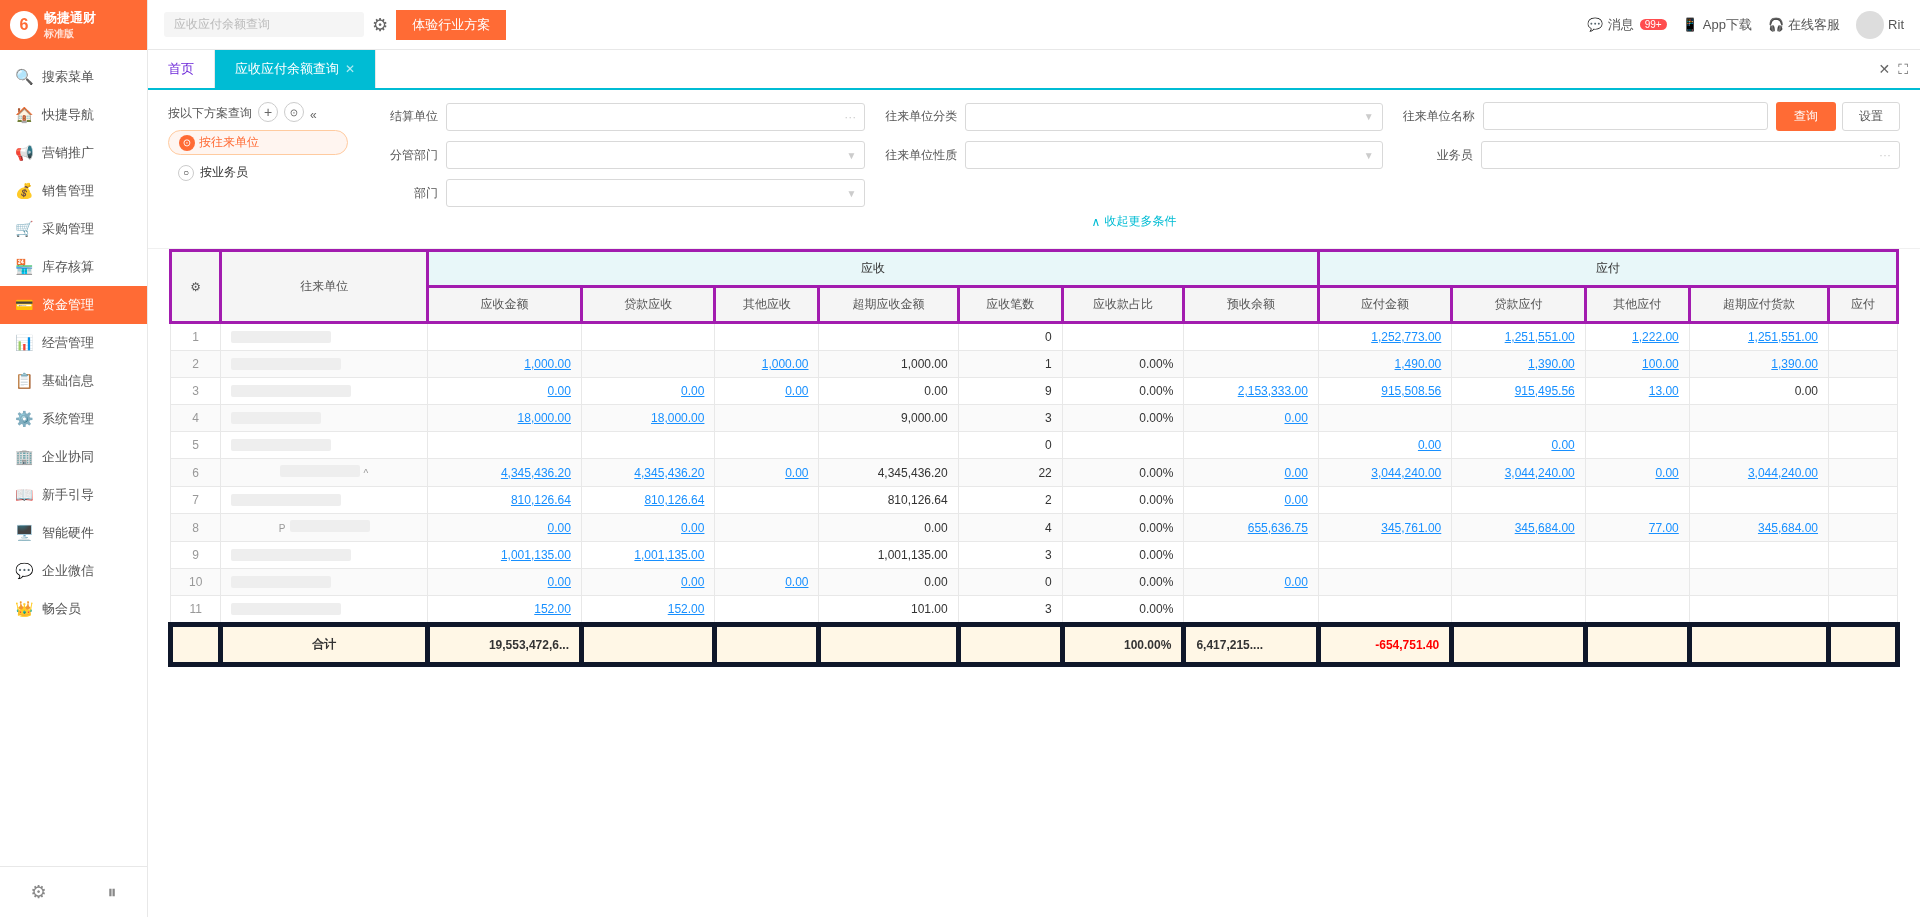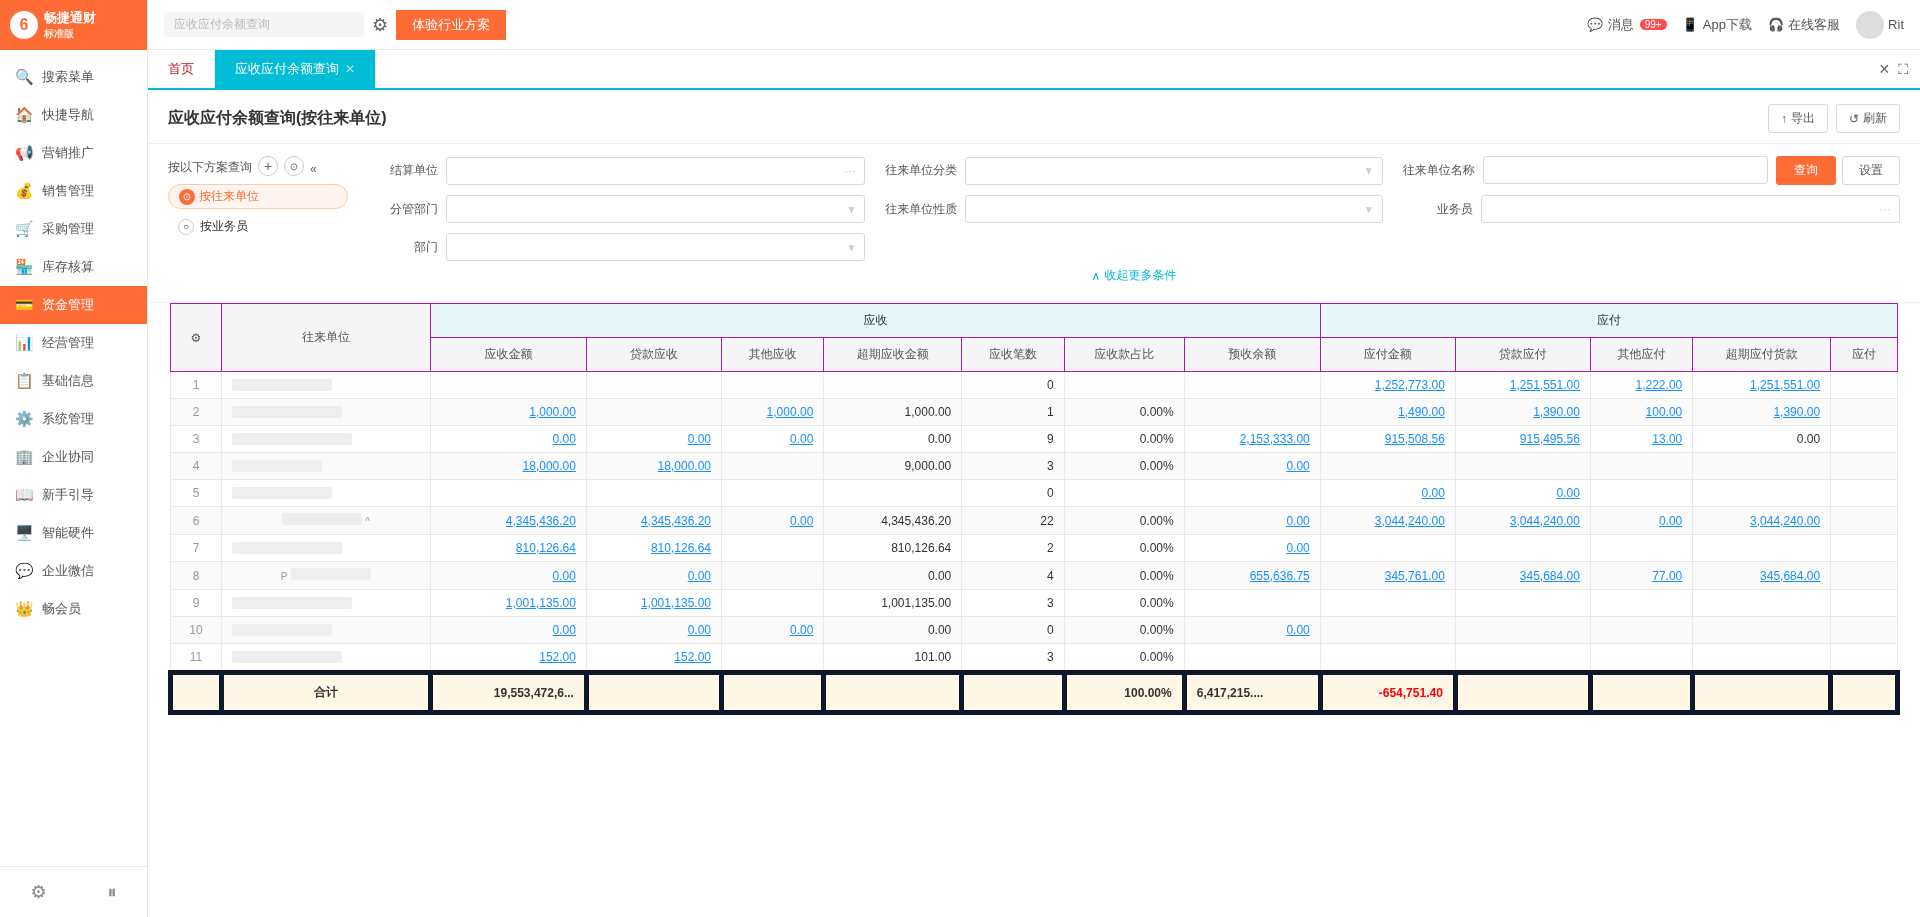--- a/index.html
+++ b/index.html
@@ -49,21 +49,21 @@
     .top-header-right { display: flex; align-items: center; gap: 16px; font-size: 13px; color: #555; }
     .badge-red { background: #ff4d4f; color: #fff; border-radius: 10px; padding: 0 5px; font-size: 10px; margin-left: 2px; }
     .top-right-item { display: flex; align-items: center; cursor: pointer; gap: 4px; }
     .user-avatar { width: 28px; height: 28px; background: #ddd; border-radius: 50%; }
 
     
     .tab-bar {
       background: #fff; border-bottom: 2px solid #00bcd4; display: flex; align-items: stretch; padding: 0;
     }
     .tab-item {
-      padding: 10px 20px; cursor: pointer; font-size: 13px; color: #b91c1c; border-right: 1px solid #e8e8e8;
+      padding: 10px 20px; cursor: pointer; font-size: 13px; color: #6d28d9; border-right: 1px solid #e8e8e8;
       display: flex; align-items: center; gap: 6px;
     }
     .tab-item.active { background: #00bcd4; color: #fff; }
     .tab-close { font-size: 12px; opacity: 0.7; cursor: pointer; }
     .tab-bar-actions { margin-left: auto; display: flex; align-items: center; padding: 0 12px; gap: 8px; }
     .tab-bar-actions span { font-size: 16px; color: #666; cursor: pointer; }
 
     
     .content-area { flex: 1; background: #fff; padding: 0; overflow: hidden; display: flex; flex-direction: column; }
 
@@ -117,21 +117,21 @@
     .setting-btn {
       background: #fff; color: #555; border: 1px solid #d9d9d9; padding: 5px 16px;
       border-radius: 3px; cursor: pointer; font-size: 12px;
     }
 
     
     .table-wrapper { flex: 1; overflow: auto; padding: 0 20px; }
     table { width: 100%; border-collapse: collapse; font-size: 12px; }
     thead tr { background: #f5f5f5; }
     thead th {
-      padding: 8px 10px; text-align: center; border: 1px solid #a21caf;
+      padding: 8px 10px; text-align: center; border: 3px solid #a21caf;
       font-weight: normal; color: #555; white-space: nowrap; font-size: 12px;
     }
     thead th.group-header { background: #e8f7f9; color: #333; }
     tbody tr { background: #fff; }
     tbody tr:nth-child(even) { background: #fafafa; }
     tbody td {
       padding: 6px 10px; border: 1px solid #e8e8e8; text-align: center;
       white-space: nowrap; font-size: 12px; color: #333;
     }
     tbody td.number { text-align: right; }
@@ -267,33 +267,20 @@
       <span class="tab-close">✕</span>
     </div>
     <div class="tab-bar-actions">
       <span style="font-size:14px;color:#666;">✕</span>
       <span style="font-size:14px;color:#666;">⛶</span>
     </div>
   </div>
 
   <div class="content-area">
 
-    <div class="page-header">
-      <h2 class="page-title">应收应付余额查询(按往来单位)</h2>
-      <div class="page-actions">
-        <button class="action-btn">
-          <span>↑</span>
-          <span>导出</span>
-        </button>
-        <button class="action-btn">
-          <span>↺</span>
-          <span>刷新</span>
-        </button>
-      </div>
-    </div>
 
     <div class="filter-panel">
       <div style="display:flex; gap:20px;">
 
         <div style="min-width:180px;">
           <div class="filter-label-bar">
             <span>按以下方案查询</span>
             <div class="filter-add-btn">+</div>
             <div class="filter-circle-btn">⊙</div>
             <span class="filter-arrow-btn">«</span>

